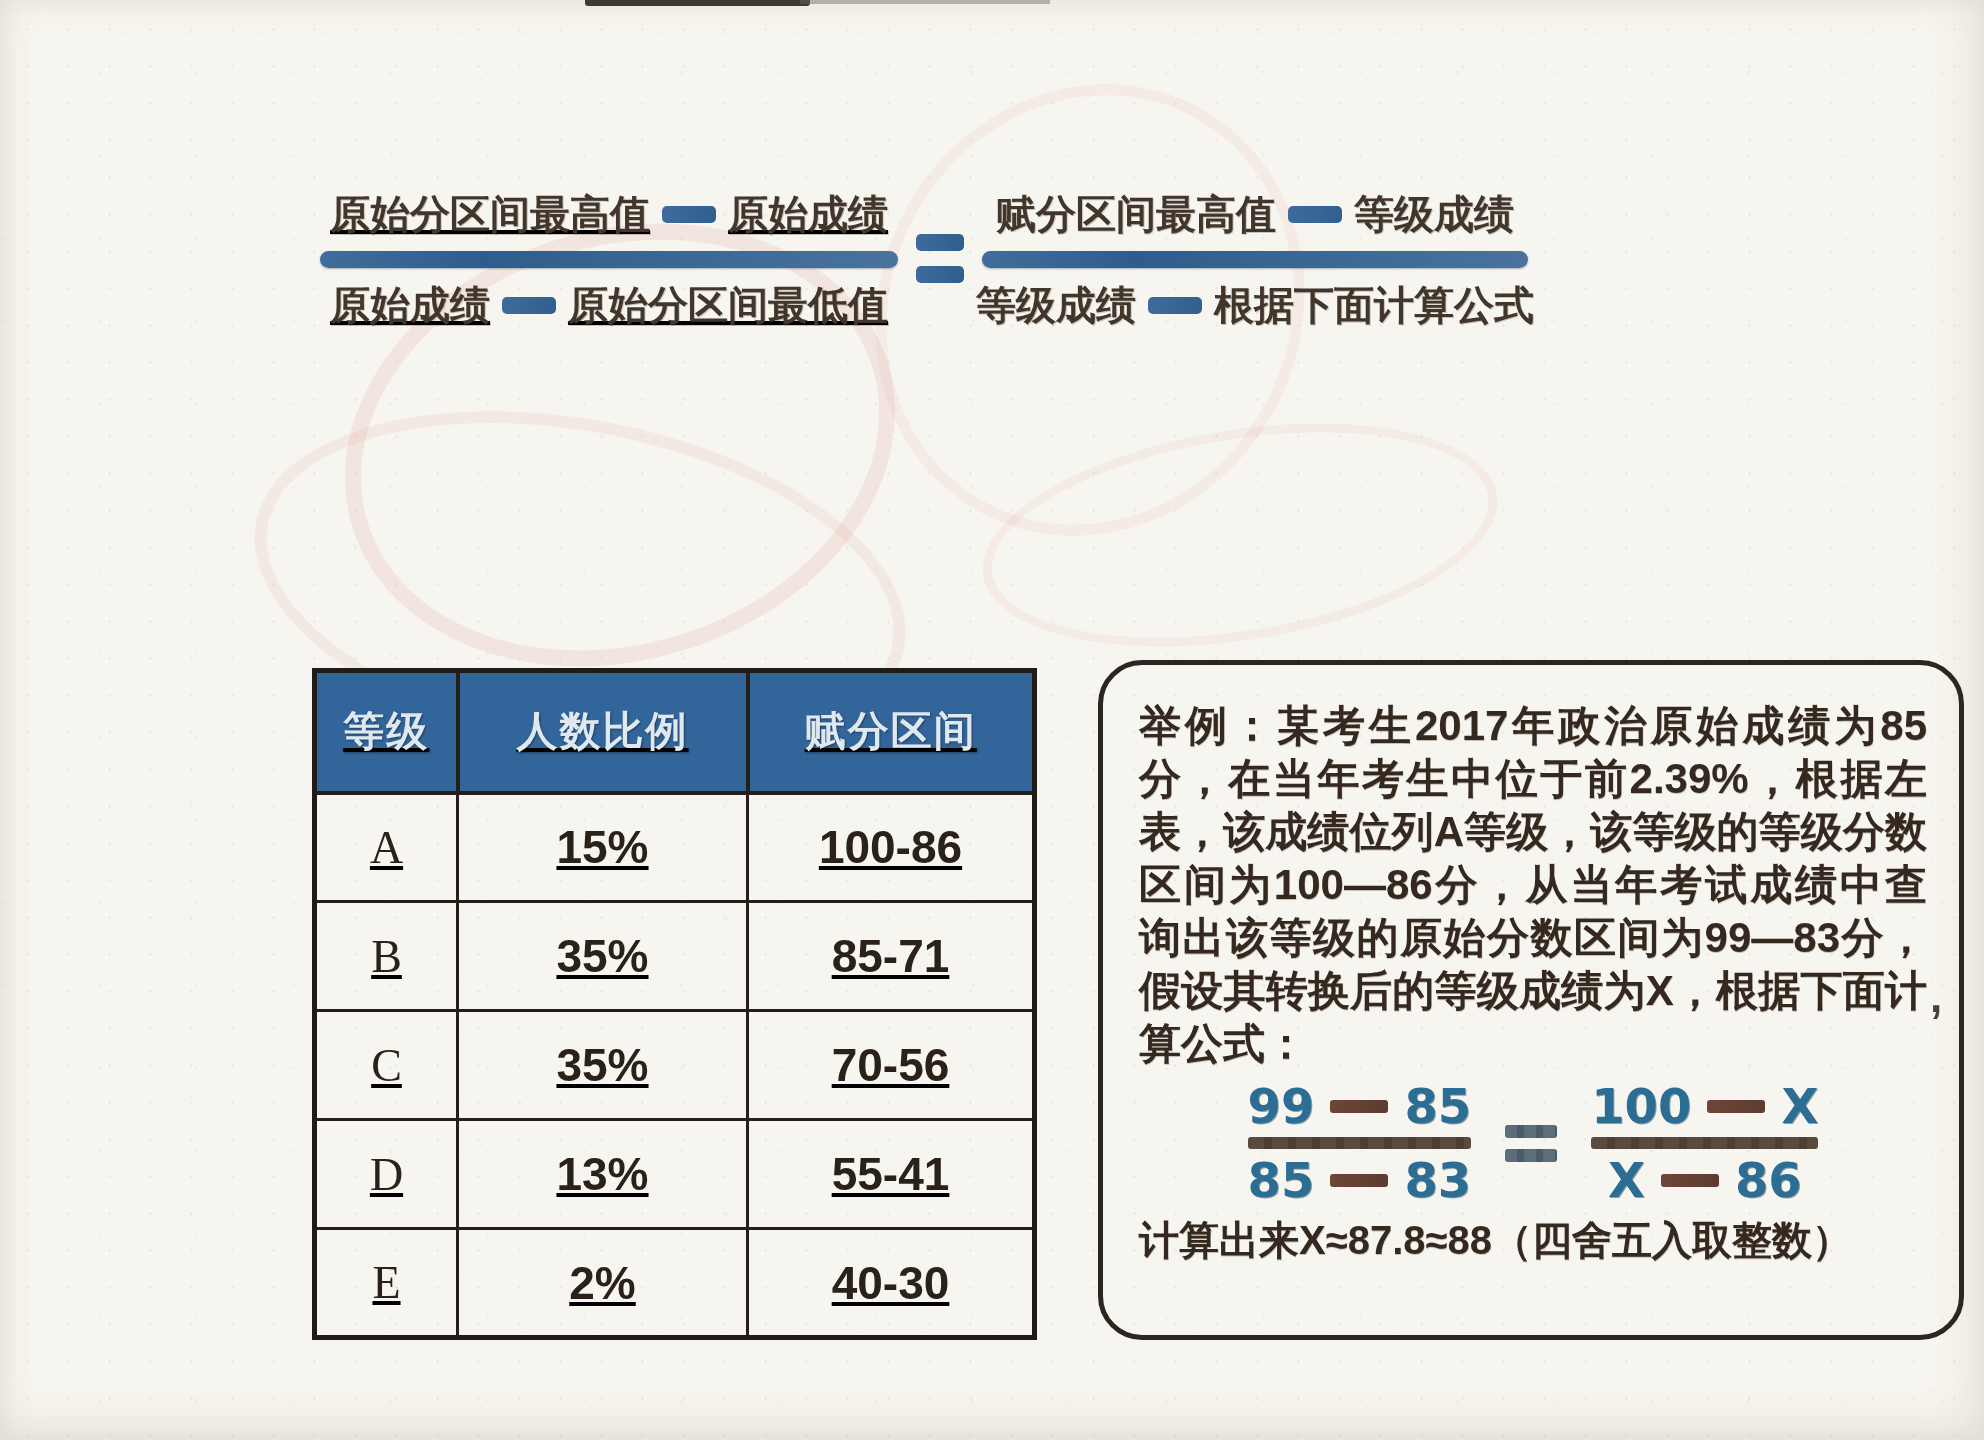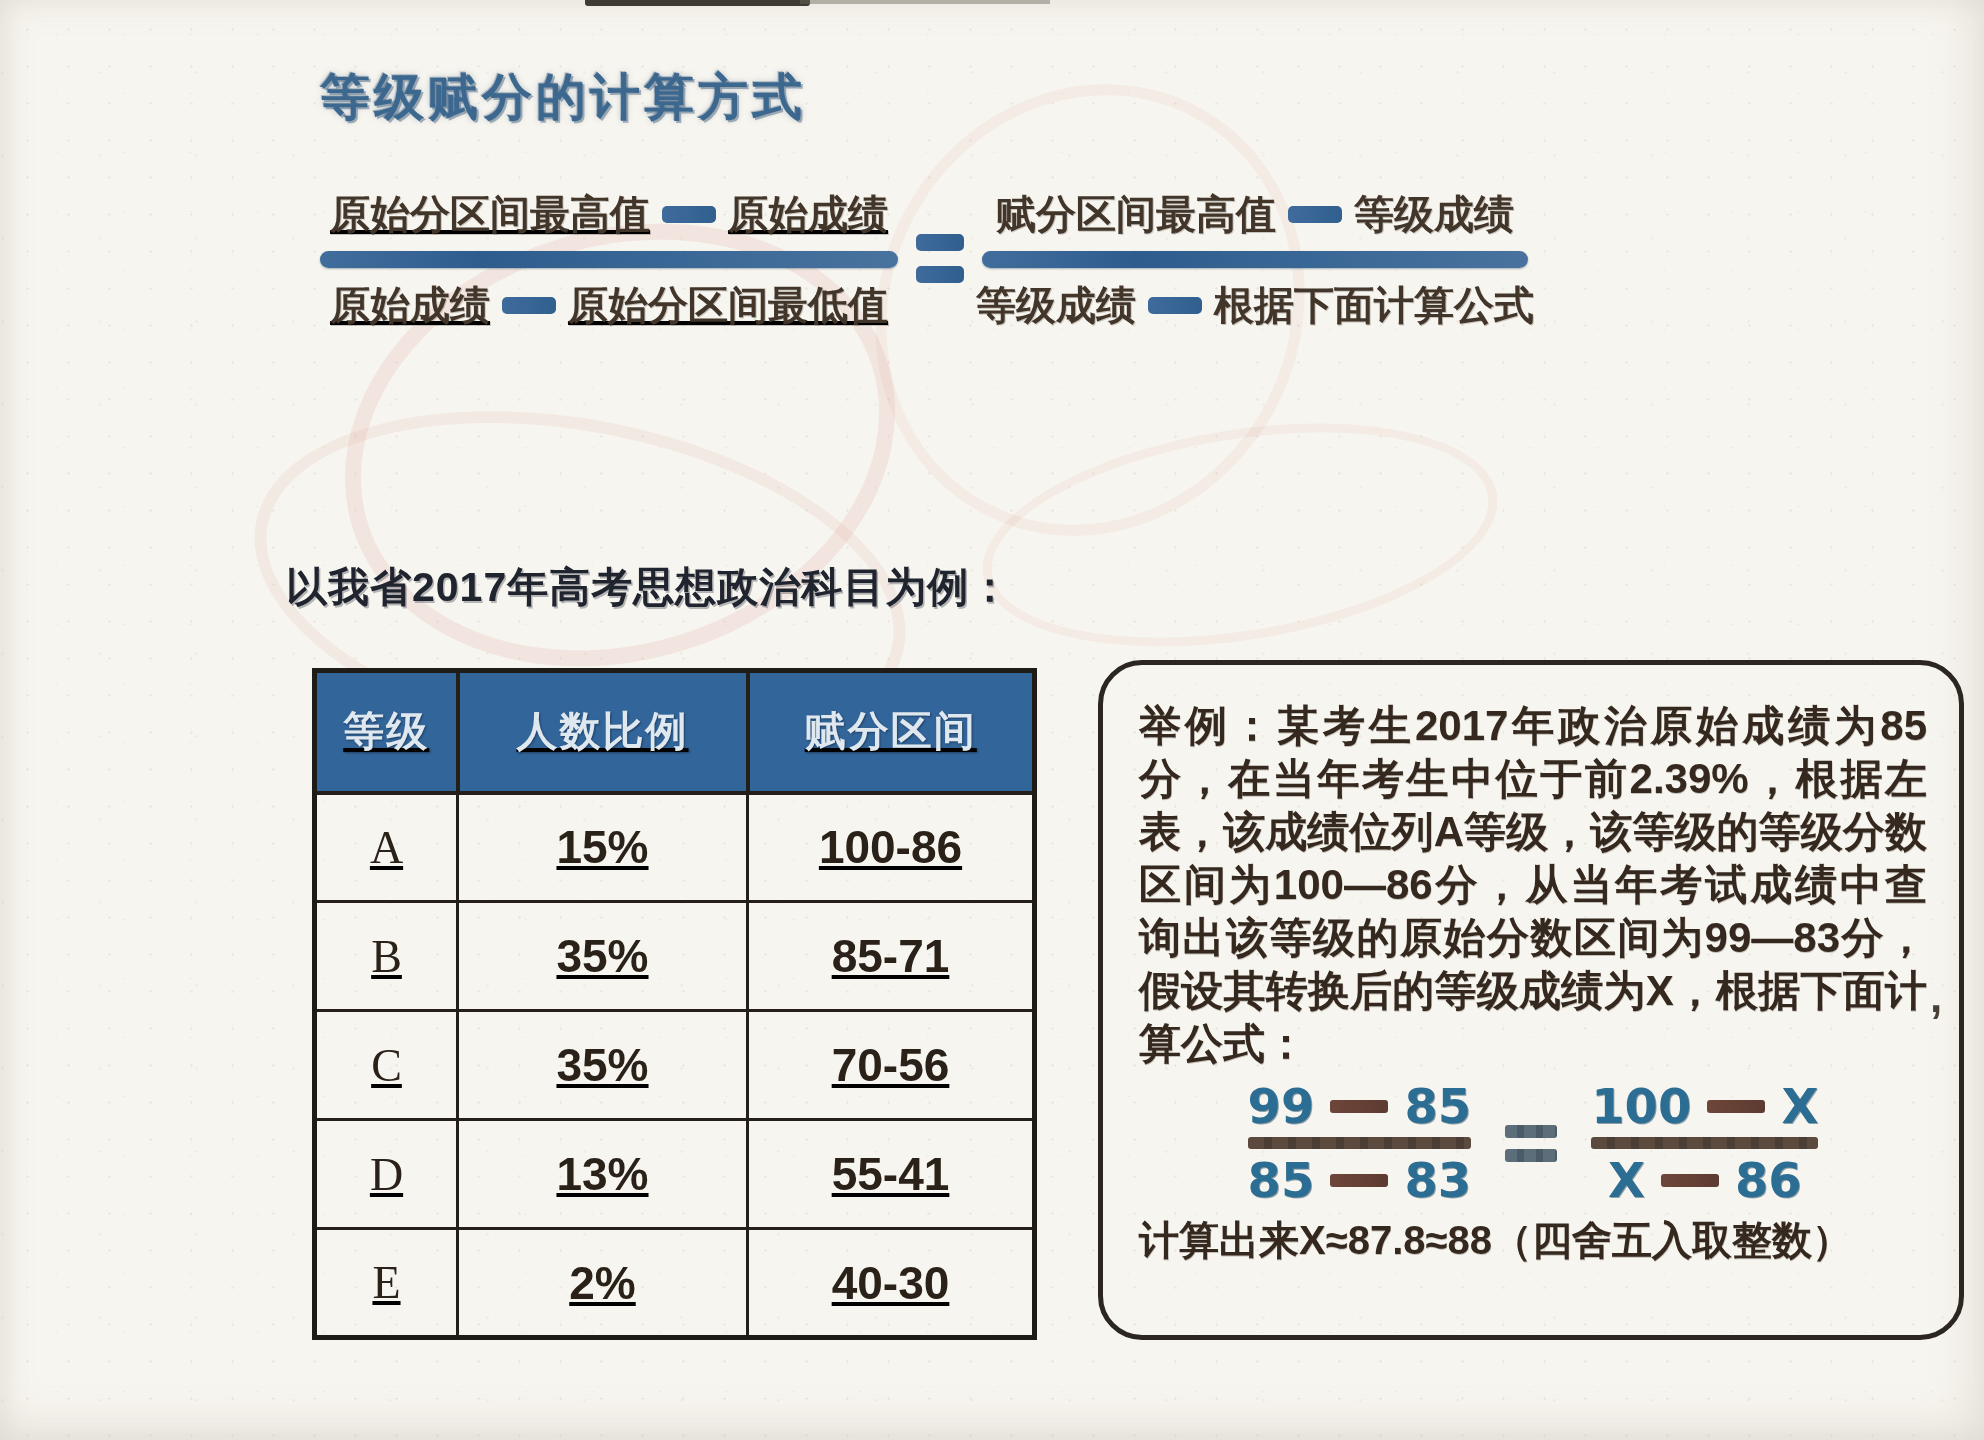--- a/index.html
+++ b/index.html
@@ -140,21 +140,20 @@
 
 <div class="page">
 
   <div class="scanline-dark"></div>
   <div class="scanline-faint"></div>
   <div class="wm wm1"></div>
   <div class="wm wm2"></div>
   <div class="wm wm3"></div>
   <div class="wm wm4"></div>
 
-  <h1 class="title">等级赋分的计算方式</h1>
 
   <div class="main-formula">
     <div class="fraction fr-left">
       <div class="frow">
         <span>原始分区间最高值</span>
         <span class="minus-main"></span>
         <span>原始成绩</span>
       </div>
       <div class="fbar"></div>
       <div class="frow">
@@ -177,21 +176,20 @@
       </div>
       <div class="fbar"></div>
       <div class="frow">
         <span>等级成绩</span>
         <span class="minus-main"></span>
         <span>根据下面计算公式</span>
       </div>
     </div>
   </div>
 
-  <h2 class="example-heading">以我省2017年高考思想政治科目为例：</h2>
 
   <table class="grade-table">
     <colgroup>
         <col class="c1">
         <col class="c2">
         <col class="c3">
       </colgroup>
     <thead>
       <tr>
         <th>等级</th>

